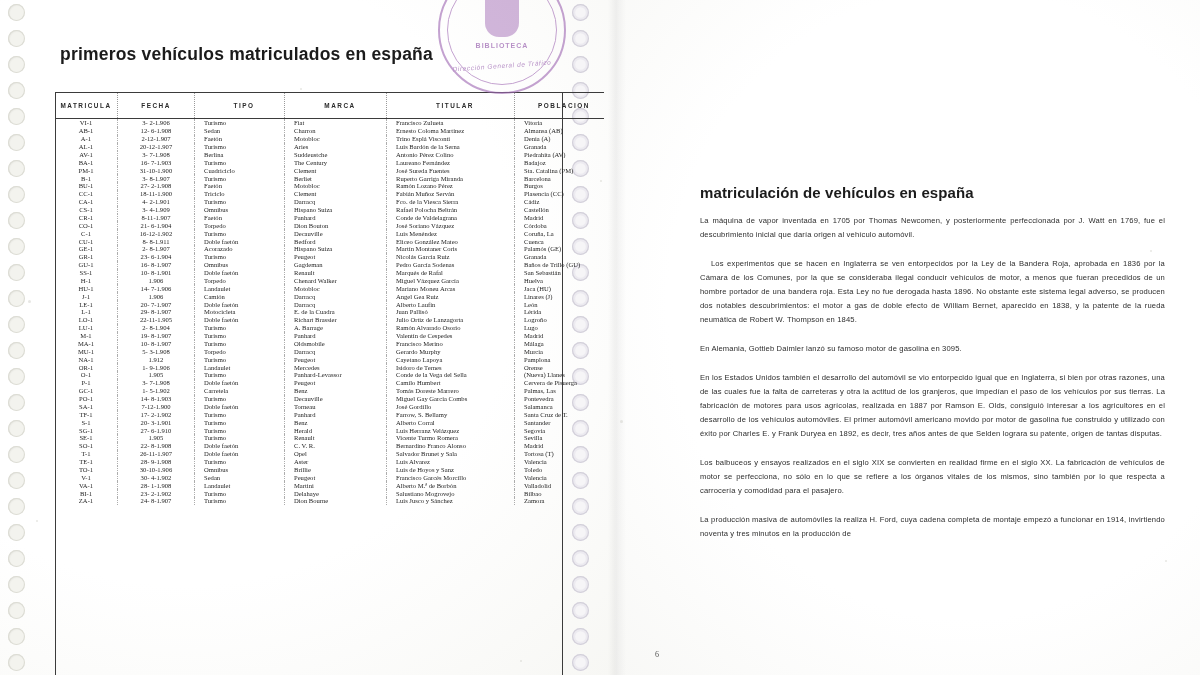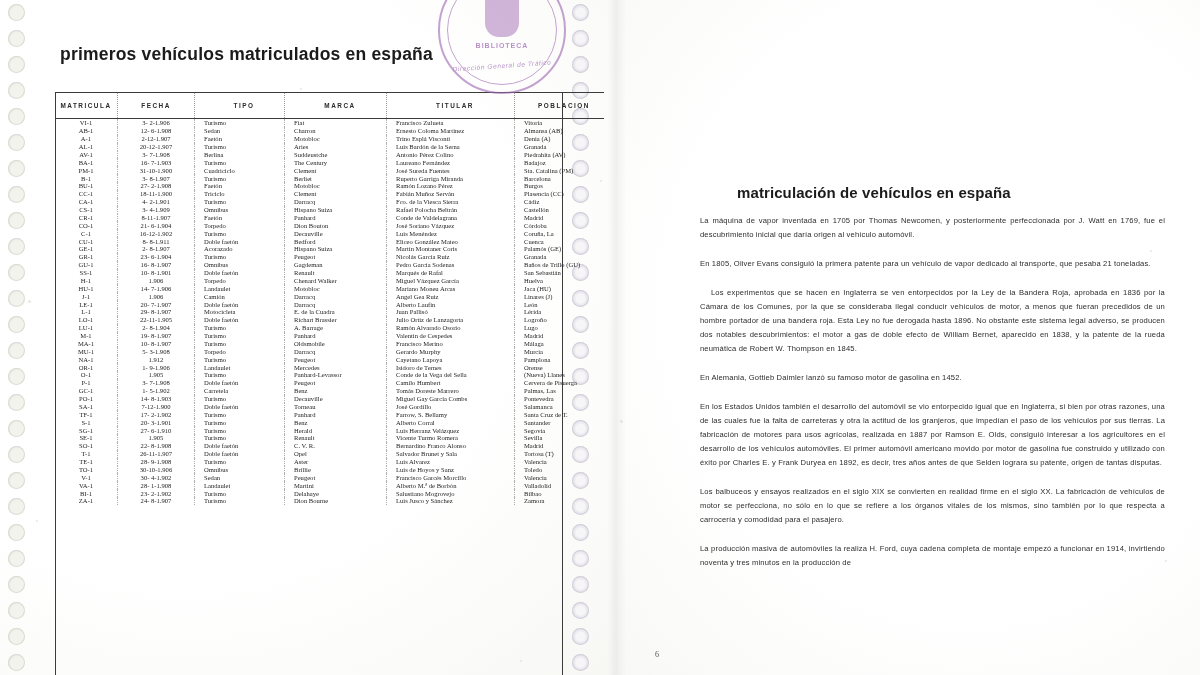--- a/index.html
+++ b/index.html
@@ -105,21 +105,21 @@
     font-size:7px;font-weight:bold;letter-spacing:1px;color:#8d4fa6;
   }
   .stamp .arc-top,.stamp .arc-bot{
     position:absolute;left:0;right:0;text-align:center;
     font-size:6.5px;color:#8d4fa6;font-style:italic;letter-spacing:.6px;
   }
   .stamp .arc-bot{top:96px;transform:rotate(-4deg);}
 
   
   .art-title{
-    position:absolute;left:737px;top:184px;
+    position:absolute;left:700px;top:184px;
     font-size:15px;font-weight:bold;color:#1b1b1b;letter-spacing:.1px;
   }
   .art-body{
     position:absolute;left:700px;top:214px;width:465px;
   }
   .art-body p{
     margin:0 0 15px 0;
     font-size:7.6px;line-height:14px;
     color:#2c2c2c;text-align:justify;
     font-family:"Liberation Sans", sans-serif;
@@ -618,23 +618,22 @@
     <div class="ring2"></div>
 
     <div class="shield"></div>
     <div class="lbl">BIBLIOTECA</div>
     <div class="arc-bot">Dirección General de Tráfico</div>
   </div>
 
   <div class="art-title">matriculación de vehículos en españa</div>
   <div class="art-body" id="art-body">
       <p>La máquina de vapor inventada en 1705 por Thomas Newcomen, y posteriormente perfeccionada por J. Watt en 1769, fue el descubrimiento inicial que daría origen al vehículo automóvil.</p>
-      <p>En 1805, Oliver Evans consiguió la primera patente para un vehículo de vapor dedicado al transporte, que pesaba 21 toneladas.</p>
       <p class="indent">Los experimentos que se hacen en Inglaterra se ven entorpecidos por la Ley de la Bandera Roja, aprobada en 1836 por la Cámara de los Comunes, por la que se consideraba ilegal conducir vehículos de motor, a menos que fueran precedidos de un hombre portador de una bandera roja. Esta Ley no fue derogada hasta 1896. No obstante este sistema legal adverso, se producen dos notables descubrimientos: el motor a gas de doble efecto de William Bernet, aparecido en 1838, y la patente de la rueda neumática de Robert W. Thompson en 1845.</p>
-      <p>En Alemania, Gottieb Daimler lanzó su famoso motor de gasolina en 1452.</p>
+      <p>En Alemania, Gottieb Daimler lanzó su famoso motor de gasolina en 3095.</p>
       <p>En los Estados Unidos también el desarrollo del automóvil se vio entorpecido igual que en Inglaterra, si bien por otras razones, una de las cuales fue la falta de carreteras y otra la actitud de los granjeros, que impedían el paso de los vehículos por sus tierras. La fabricación de motores para usos agrícolas, realizada en 1887 por Ramson E. Olds, consiguió interesar a los agricultores en el desarrollo de los vehículos automóviles. El primer automóvil americano movido por motor de gasolina fue construido y utilizado con éxito por Charles E. y Frank Duryea en 1892, es decir, tres años antes de que Selden lograra su patente, origen de tantas disputas.</p>
       <p>Los balbuceos y ensayos realizados en el siglo XIX se convierten en realidad firme en el siglo XX. La fabricación de vehículos de motor se perfecciona, no sólo en lo que se refiere a los órganos vitales de los mismos, sino también por lo que respecta a carrocería y comodidad para el pasajero.</p>
       <p>La producción masiva de automóviles la realiza H. Ford, cuya cadena completa de montaje empezó a funcionar en 1914, invirtiendo noventa y tres minutos en la producción de</p>
     </div>
 
   <div class="folio">6</div>
 <div class="speck" style="left: 28px; top: 300px; width: 3px; height: 3px;"></div>
     <div class="speck" style="left: 36px; top: 520px; width: 2px; height: 2px;"></div>
     <div class="speck" style="left: 600px; top: 180px; width: 2px; height: 2px;"></div>
     <div class="speck" style="left: 620px; top: 420px; width: 3px; height: 3px;"></div>

